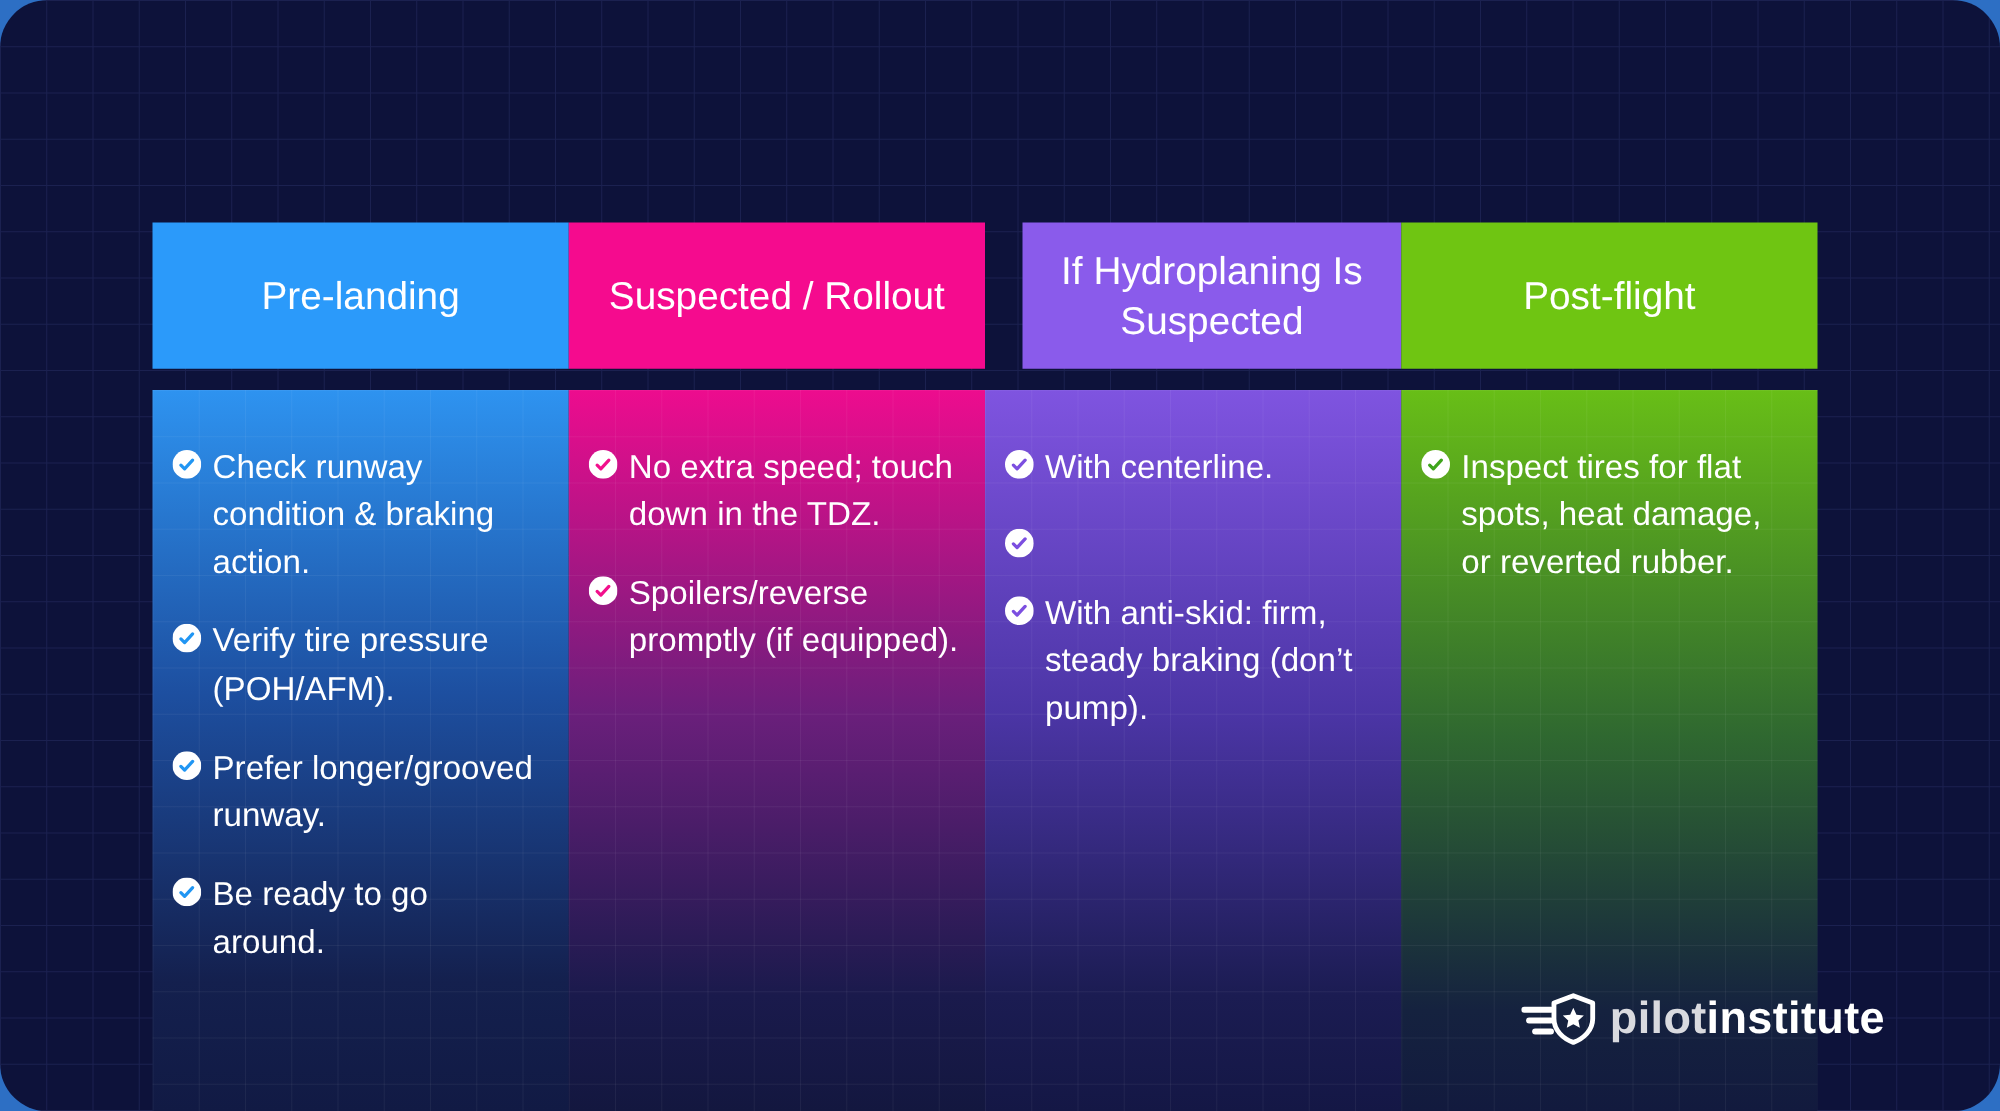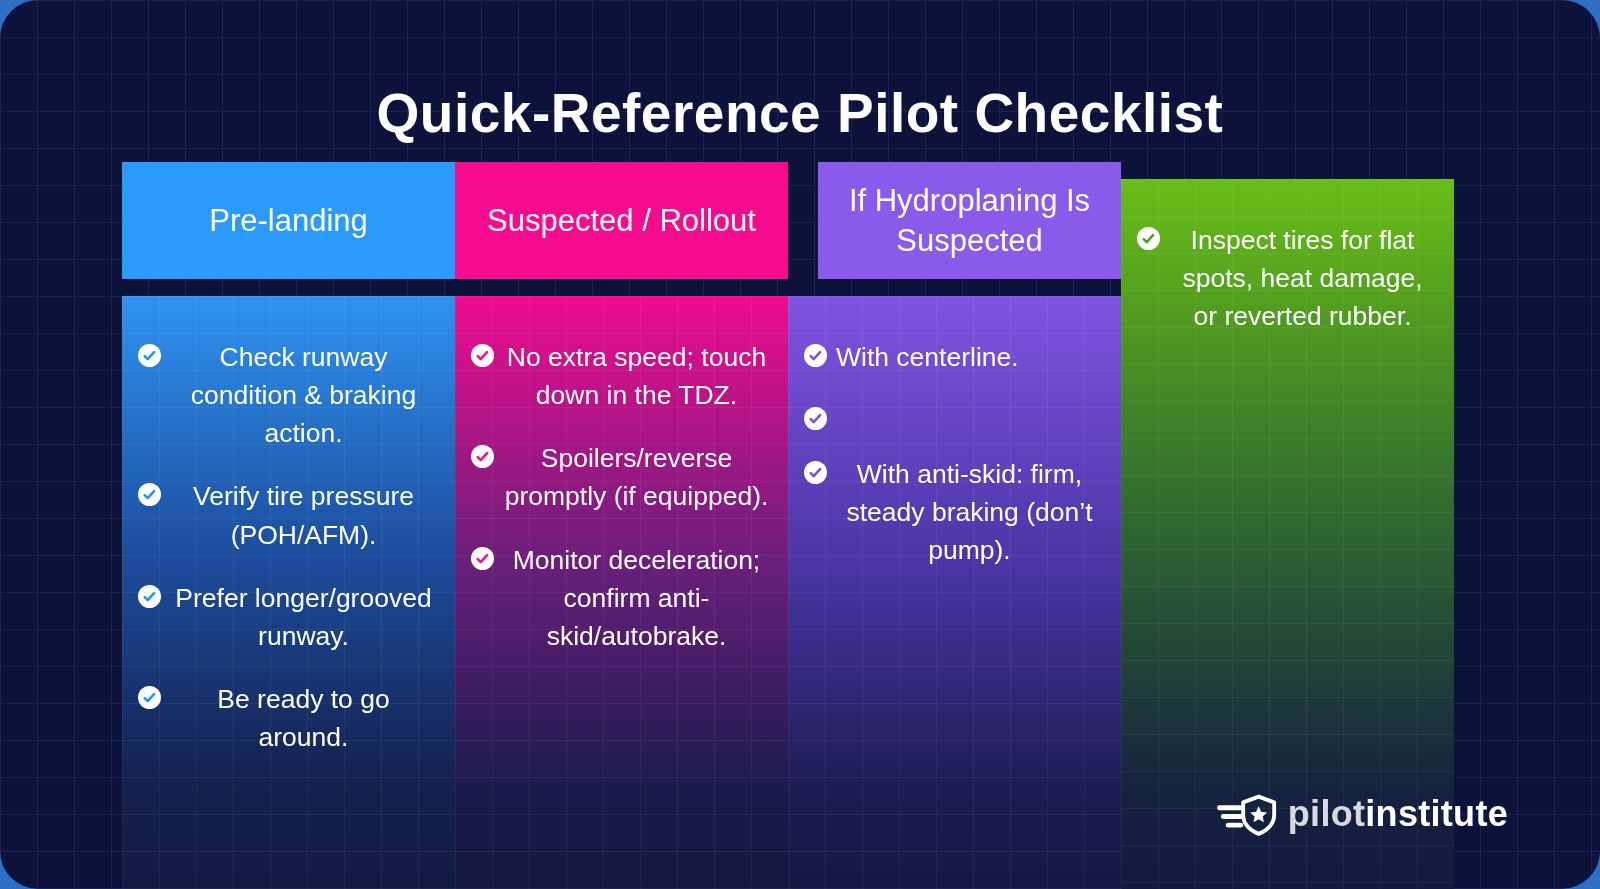--- a/index.html
+++ b/index.html
@@ -17,40 +17,39 @@
       linear-gradient(90deg, #1B2150 1px, transparent 1px);
     background-size:37px 37px;
     border-radius:38px;
   }
   .title{
     position:absolute;top:44px;left:0;width:100%;
     text-align:center;color:#FFFFFF;
     font-size:55px;font-weight:700;letter-spacing:0.5px;
   }
   .columns{
-    position:absolute;left:122px;top:162px;width:1332px;bottom:0;
+    position:absolute;left:122px;top:178px;width:1332px;bottom:0;
     display:flex;
   }
   .col{flex:1 1 0;display:flex;flex-direction:column;min-width:0;}
   .col-header{
     height:117px;flex:0 0 117px;
     display:flex;align-items:center;justify-content:center;
     text-align:center;color:#FFFFFF;
     font-size:31px;line-height:1.28;font-weight:400;
     padding:0 26px;
   }
   .col-body{
     flex:1 1 auto;margin-top:17px;
     padding:42px 18px 0 16px;
     background-image:
       linear-gradient(rgba(255,255,255,0.05) 1px, transparent 1px),
       linear-gradient(90deg, rgba(255,255,255,0.05) 1px, transparent 1px),
       var(--body-grad);
     background-size:37px 37px,37px 37px,100% 100%;
-    text-align:center;
   }
   .c1 .col-header{background:#2B9AFA;}
   .c2 .col-header{background:#F50B8E;}
   .c3 .col-header{background:#8A5BEB;margin-left:30px;}
   .c4 .col-header{background:#6FC512;}
   .c1 .col-body{--body-grad:linear-gradient(180deg,#2E93F0 0%,#1D4FA0 42%,#14204E 82%,#111A44 100%);}
   .c2 .col-body{--body-grad:linear-gradient(180deg,#ED0C8E 0%,#6A1F7B 45%,#1A1A4C 84%,#13173F 100%);}
   .c3 .col-body{--body-grad:linear-gradient(180deg,#7F54E0 0%,#4B35A5 45%,#1B1C52 84%,#141745 100%);}
   .c4 .col-body{--body-grad:linear-gradient(180deg,#68BE17 0%,#2F6830 48%,#15223F 86%,#121A3E 100%);}
   .c1{--check:#2196F3;}
@@ -71,21 +70,20 @@
   .logo-icon{width:62px;height:44px;display:block;}
   .logo-text{font-size:36px;font-weight:700;letter-spacing:0.3px;}
   .logo-text .first{color:#D9DADF;}
   .logo-text .second{color:#FFFFFF;}
 </style>
 </head>
 <body>
 
 <div class="card">
 
-  <h1 class="title">Quick-Reference Pilot Checklist</h1>
 
   <div class="columns">
 
     <div class="col c1">
       <div class="col-header">Pre-landing</div>
       <div class="col-body">
         <div class="item">
           <svg class="check" viewBox="0 0 24 24">
               <circle cx="12" cy="12" r="12" fill="#FFFFFF"></circle>
               <path d="M7 12.6l3.1 3.1 6.7-7.2" fill="none" stroke="var(--check)" stroke-width="2.7" stroke-linecap="round" stroke-linejoin="round"></path>
@@ -126,27 +124,20 @@
             </svg>
           <span class="item-text">No extra speed; touch down in the TDZ.</span>
         </div>
         <div class="item">
           <svg class="check" viewBox="0 0 24 24">
               <circle cx="12" cy="12" r="12" fill="#FFFFFF"></circle>
               <path d="M7 12.6l3.1 3.1 6.7-7.2" fill="none" stroke="var(--check)" stroke-width="2.7" stroke-linecap="round" stroke-linejoin="round"></path>
             </svg>
           <span class="item-text">Spoilers/reverse promptly (if equipped).</span>
         </div>
-        <div class="item">
-          <svg class="check" viewBox="0 0 24 24">
-              <circle cx="12" cy="12" r="12" fill="#FFFFFF"></circle>
-              <path d="M7 12.6l3.1 3.1 6.7-7.2" fill="none" stroke="var(--check)" stroke-width="2.7" stroke-linecap="round" stroke-linejoin="round"></path>
-            </svg>
-          <span class="item-text">Monitor deceleration; confirm anti-skid/autobrake.</span>
-        </div>
       </div>
     </div>
 
     <div class="col c3">
       <div class="col-header">If Hydroplaning Is Suspected</div>
       <div class="col-body">
         <div class="item">
           <svg class="check" viewBox="0 0 24 24">
               <circle cx="12" cy="12" r="12" fill="#FFFFFF"></circle>
               <path d="M7 12.6l3.1 3.1 6.7-7.2" fill="none" stroke="var(--check)" stroke-width="2.7" stroke-linecap="round" stroke-linejoin="round"></path>
@@ -163,20 +154,21 @@
           <svg class="check" viewBox="0 0 24 24">
               <circle cx="12" cy="12" r="12" fill="#FFFFFF"></circle>
               <path d="M7 12.6l3.1 3.1 6.7-7.2" fill="none" stroke="var(--check)" stroke-width="2.7" stroke-linecap="round" stroke-linejoin="round"></path>
             </svg>
           <span class="item-text">With anti-skid: firm, steady braking (don’t pump).</span>
         </div>
       </div>
     </div>
 
     <div class="col c4">
+      <div class="col-header">Post-flight</div>
       <div class="col-body">
         <div class="item">
           <svg class="check" viewBox="0 0 24 24">
               <circle cx="12" cy="12" r="12" fill="#FFFFFF"></circle>
               <path d="M7 12.6l3.1 3.1 6.7-7.2" fill="none" stroke="var(--check)" stroke-width="2.7" stroke-linecap="round" stroke-linejoin="round"></path>
             </svg>
           <span class="item-text">Inspect tires for flat spots, heat damage, or reverted rubber.</span>
         </div>
       </div>
     </div>

